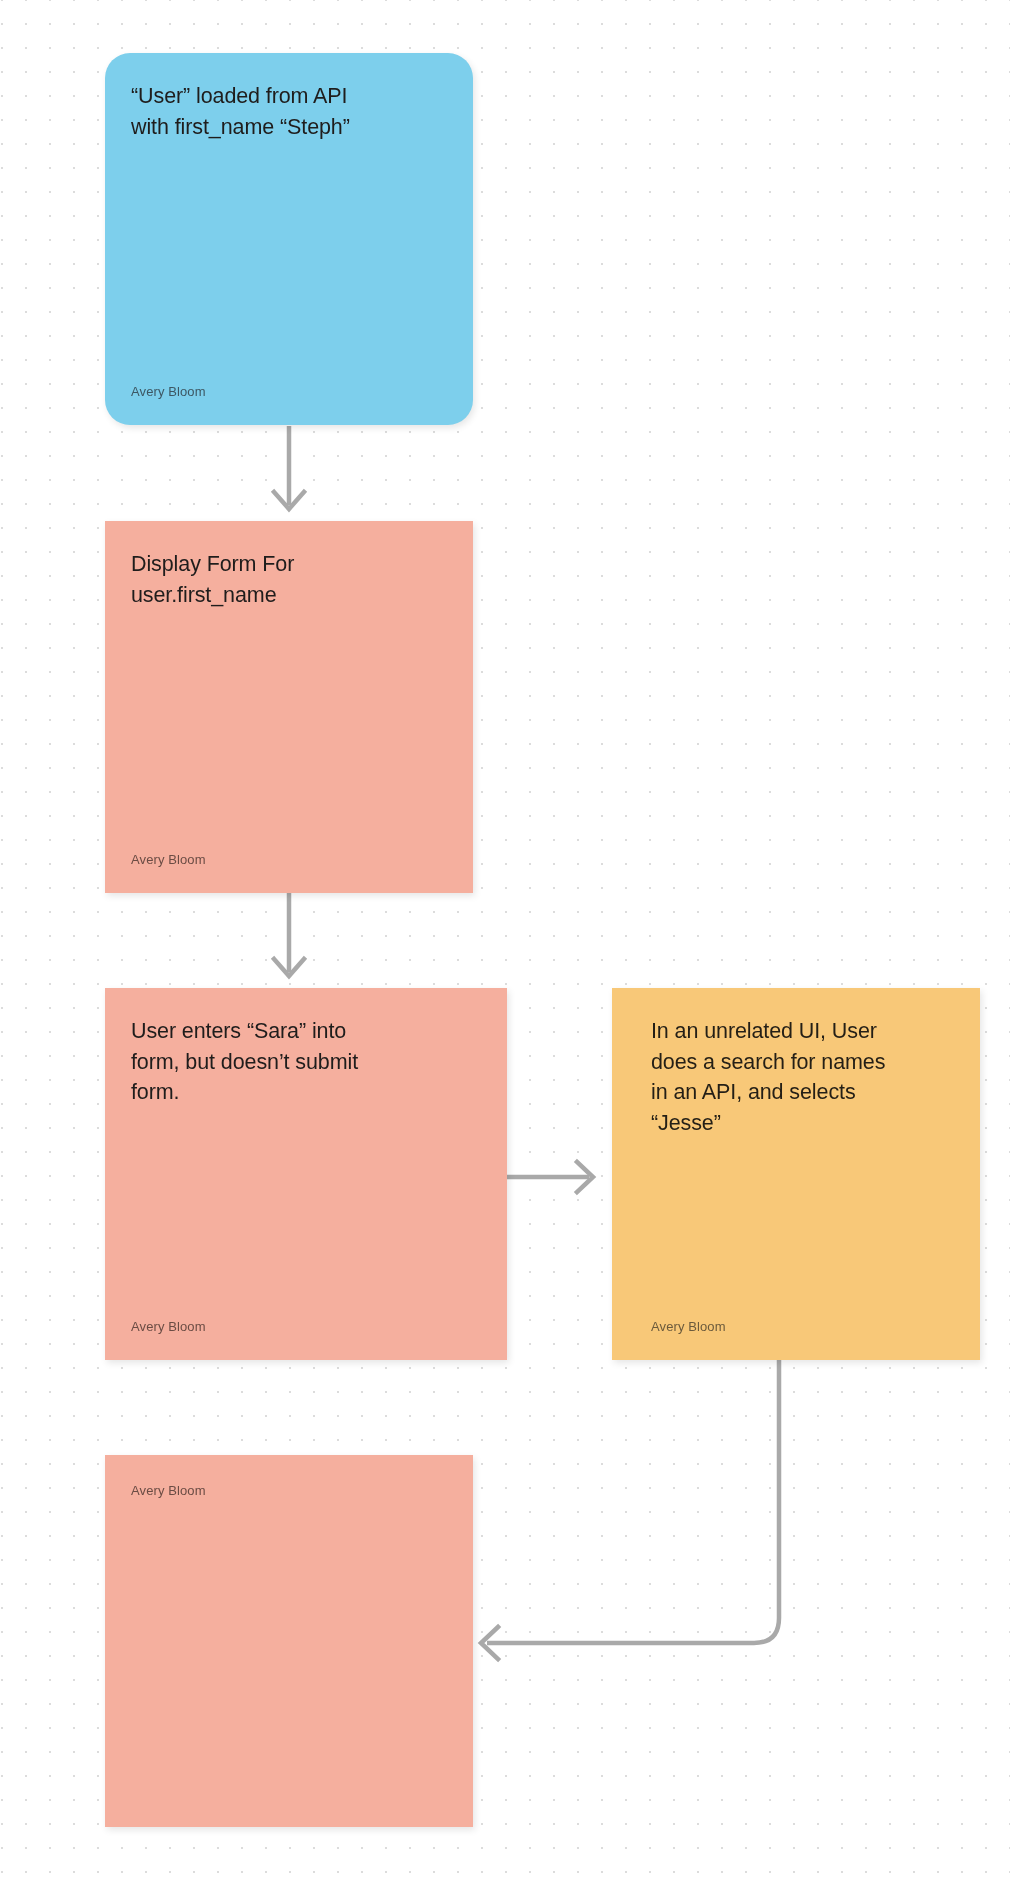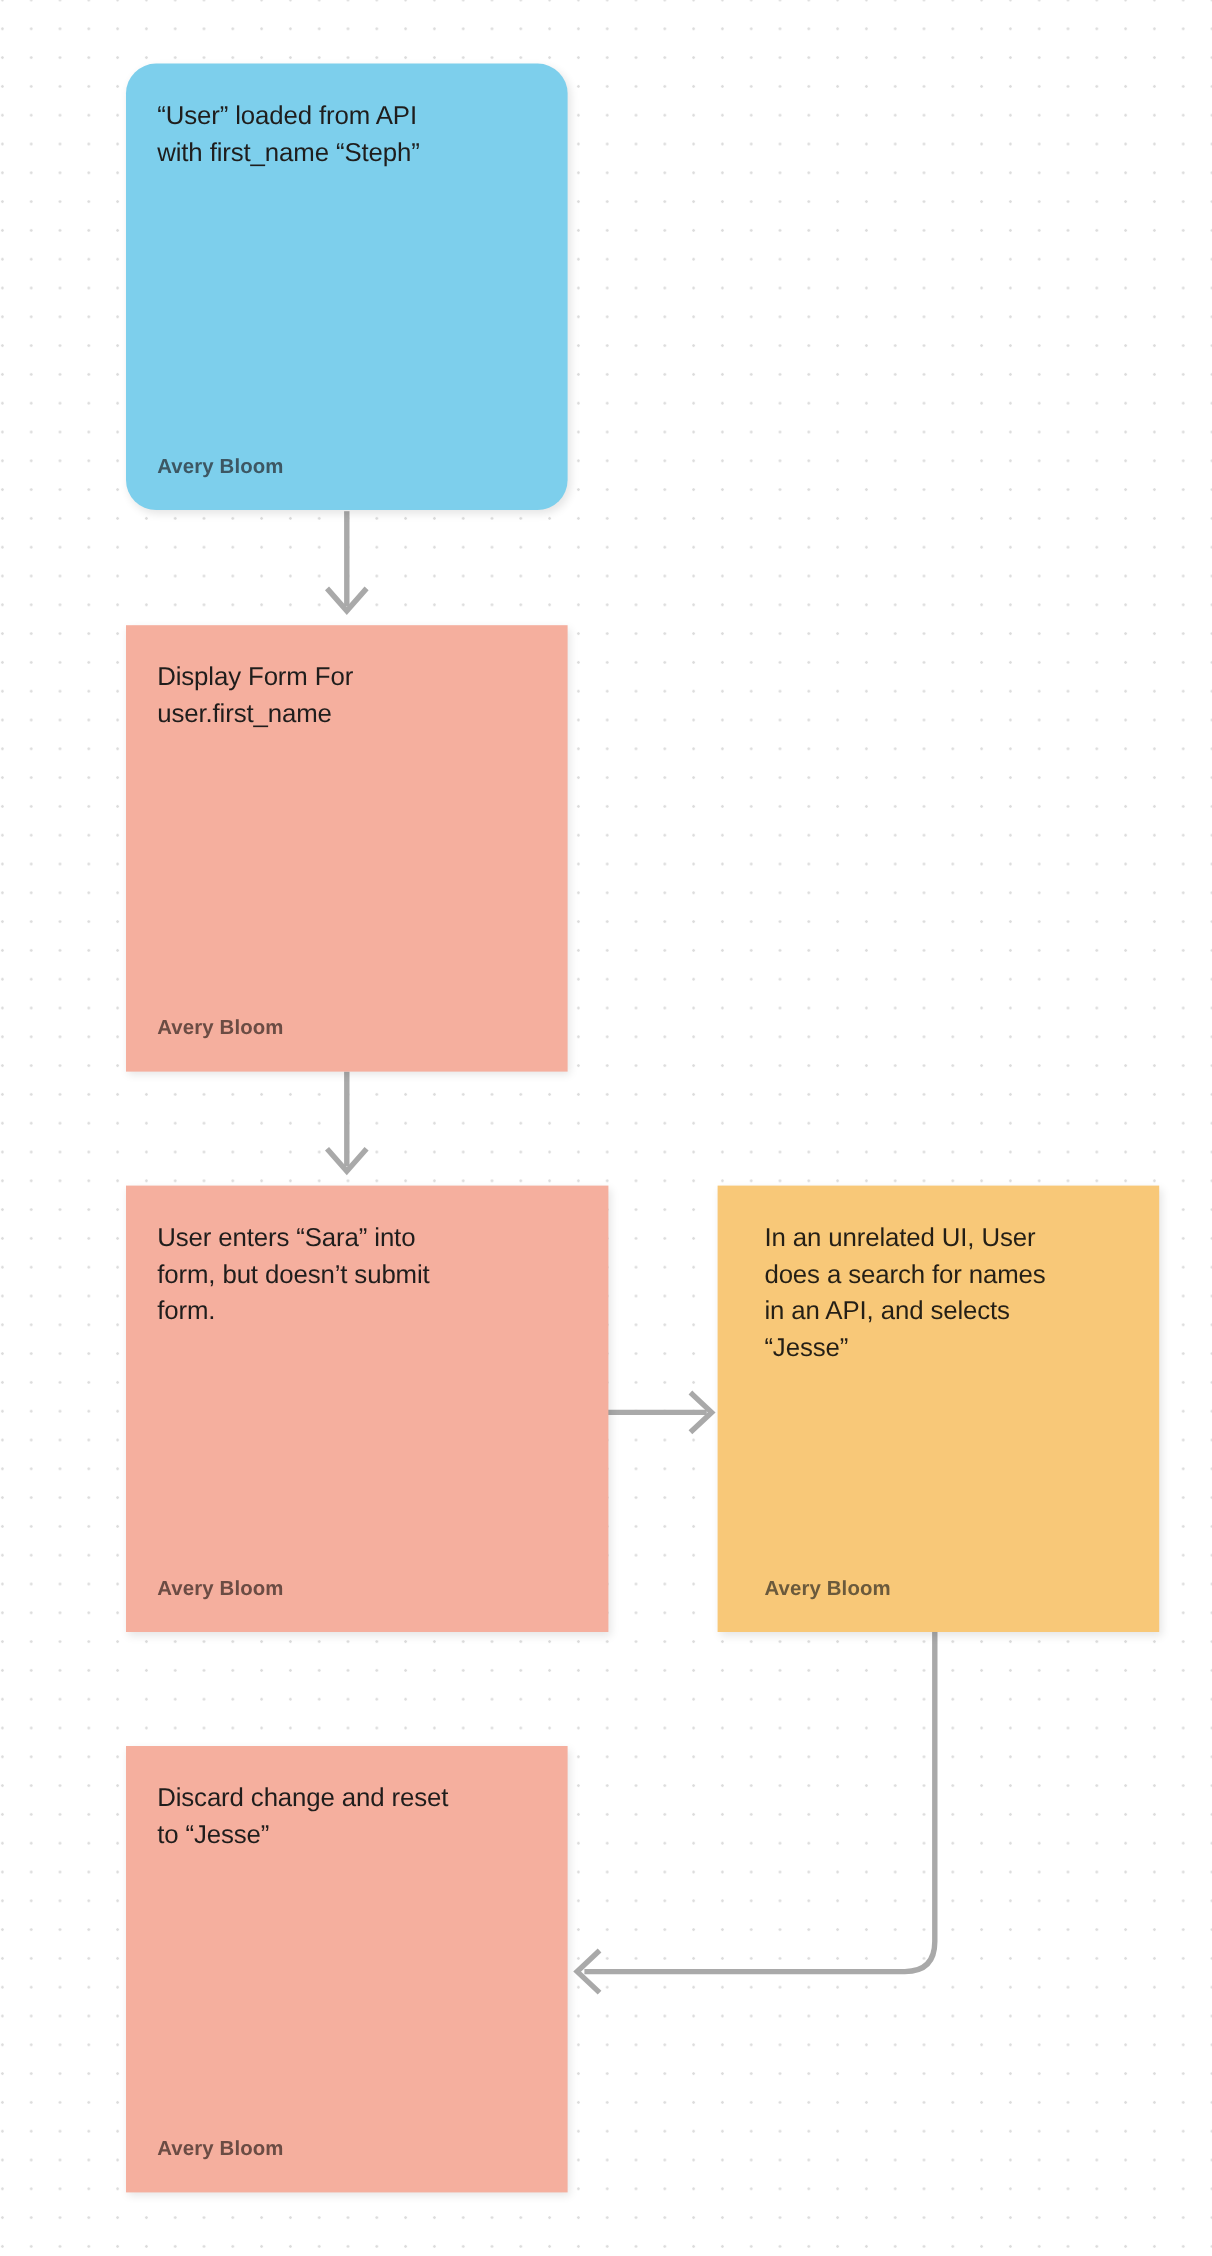--- a/index.html
+++ b/index.html
@@ -27,25 +27,24 @@
   }
   .sticky .body {
     font-size:21.5px;
     line-height:1.42;
     color:#1f1d1c;
     letter-spacing:-0.1px;
     white-space:pre-line;
     font-weight:400;
   }
   .sticky .author {
-    font-size:17px;
+    font-size:13px;
     color:#5e5b59;
     padding-bottom:26px;
     letter-spacing:0.1px;
-    font-weight:bold;
   }
   .sticky.orange .body { color:#241f16; }
   .sticky.orange .author { color:#6b5a3c; }
   .sticky.pink .author { color:#6b4c44; }
   .sticky.blue .author { color:#3d5763; }
 
   svg.conn { position:absolute; left:0; top:0; width:1010px; height:1880px; pointer-events:none; overflow:visible; }
   .cline { stroke:#a9a9a9; stroke-width:4.5; fill:none; stroke-linecap:butt; }
   .chead { stroke:#a9a9a9; stroke-width:4.5; fill:none; stroke-linecap:square; stroke-linejoin:miter; }
 </style>
@@ -89,27 +88,25 @@
     <div class="author">Avery Bloom</div>
   </div>
 
   <div class="sticky pink" style="left:105px; top:988px; width:402px; height:372px; background:#f5af9e;">
     <div class="body">User enters “Sara” into
 form, but doesn’t submit
 form.</div>
     <div class="author">Avery Bloom</div>
   </div>
 
-  <div class="sticky orange" style="left:598px; top:988px; width:368px; height:372px; background:#f8c878;padding-left:39px;">
+  <div class="sticky orange" style="left:612px; top:988px; width:368px; height:372px; background:#f8c878;padding-left:39px;">
     <div class="body">In an unrelated UI, User
 does a search for names
 in an API, and selects
 “Jesse”</div>
     <div class="author">Avery Bloom</div>
   </div>
 
   <div class="sticky pink" style="left:105px; top:1455px; width:368px; height:372px; background:#f5af9e;">
-    <div class="body">Discard change and reset
-to “Jesse”</div>
     <div class="author">Avery Bloom</div>
   </div>
 
 </div>
 
 </body></html>

